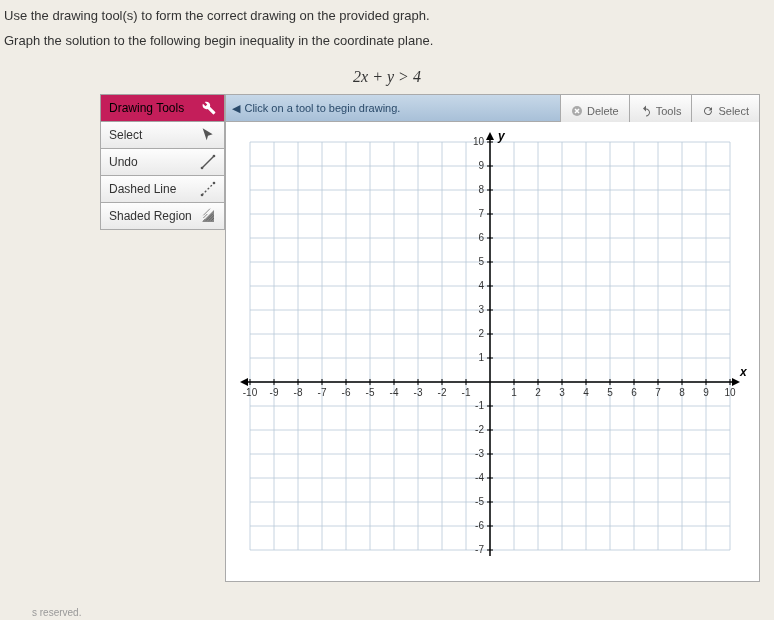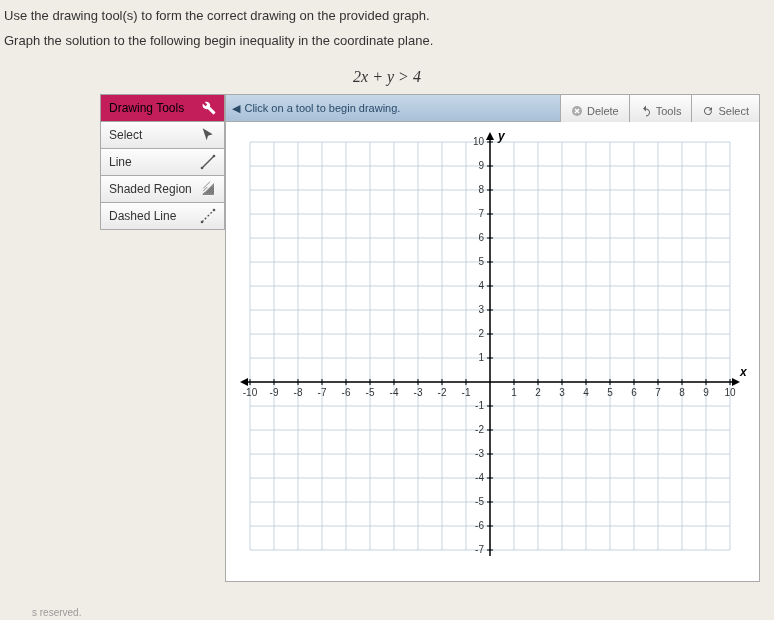--- a/index.html
+++ b/index.html
@@ -128,40 +128,40 @@
           <path d="M22.7 19l-9.1-9.1c.9-2.3.4-5-1.5-6.9-2-2-5-2.4-7.4-1.3L9 6 6 9 1.6 4.7C.4 7.1.9 10.1 2.9 12.1c1.9 1.9 4.6 2.4 6.9 1.5l9.1 9.1c.4.4 1 .4 1.4 0l2.3-2.3c.5-.4.5-1.1.1-1.4z"></path>
         </svg>
     </div>
     <div class="tool-item">
       <span>Select</span>
       <svg class="tool-icon" viewBox="0 0 24 24">
           <path fill="#555" d="M4 2l6 18 2-7 7-2z"></path>
         </svg>
     </div>
     <div class="tool-item">
-      <span>Line</span>
+      <span>Undo</span>
       <svg class="tool-icon" viewBox="0 0 24 24">
           <line x1="3" y1="21" x2="21" y2="3" stroke="#555" stroke-width="2"></line>
           <circle cx="3" cy="21" r="2" fill="#555"></circle>
           <circle cx="21" cy="3" r="2" fill="#555"></circle>
-        </svg>
-    </div>
-    <div class="tool-item">
-      <span>Shaded Region</span>
-      <svg class="tool-icon" viewBox="0 0 24 24">
-          <path fill="#888" d="M3 21L21 3v18z"></path>
-          <path fill="none" stroke="#555" d="M5 19l2-2M5 15l6-6M5 11l10-10M9 19l10-10M13 19l8-8M17 19l4-4"></path>
         </svg>
     </div>
     <div class="tool-item">
       <span>Dashed Line</span>
       <svg class="tool-icon" viewBox="0 0 24 24">
           <line x1="3" y1="21" x2="21" y2="3" stroke="#555" stroke-width="2" stroke-dasharray="3,3"></line>
           <circle cx="3" cy="21" r="2" fill="#555"></circle>
           <circle cx="21" cy="3" r="2" fill="#555"></circle>
+        </svg>
+    </div>
+    <div class="tool-item">
+      <span>Shaded Region</span>
+      <svg class="tool-icon" viewBox="0 0 24 24">
+          <path fill="#888" d="M3 21L21 3v18z"></path>
+          <path fill="none" stroke="#555" d="M5 19l2-2M5 15l6-6M5 11l10-10M9 19l10-10M13 19l8-8M17 19l4-4"></path>
         </svg>
     </div>
   </div>
 
   <div class="canvas-col">
     <div class="canvas-topbar">
       <div class="hint">
         <span class="hint-arrow">◀</span>
         <span>Click on a tool to begin drawing.</span>
       </div>

